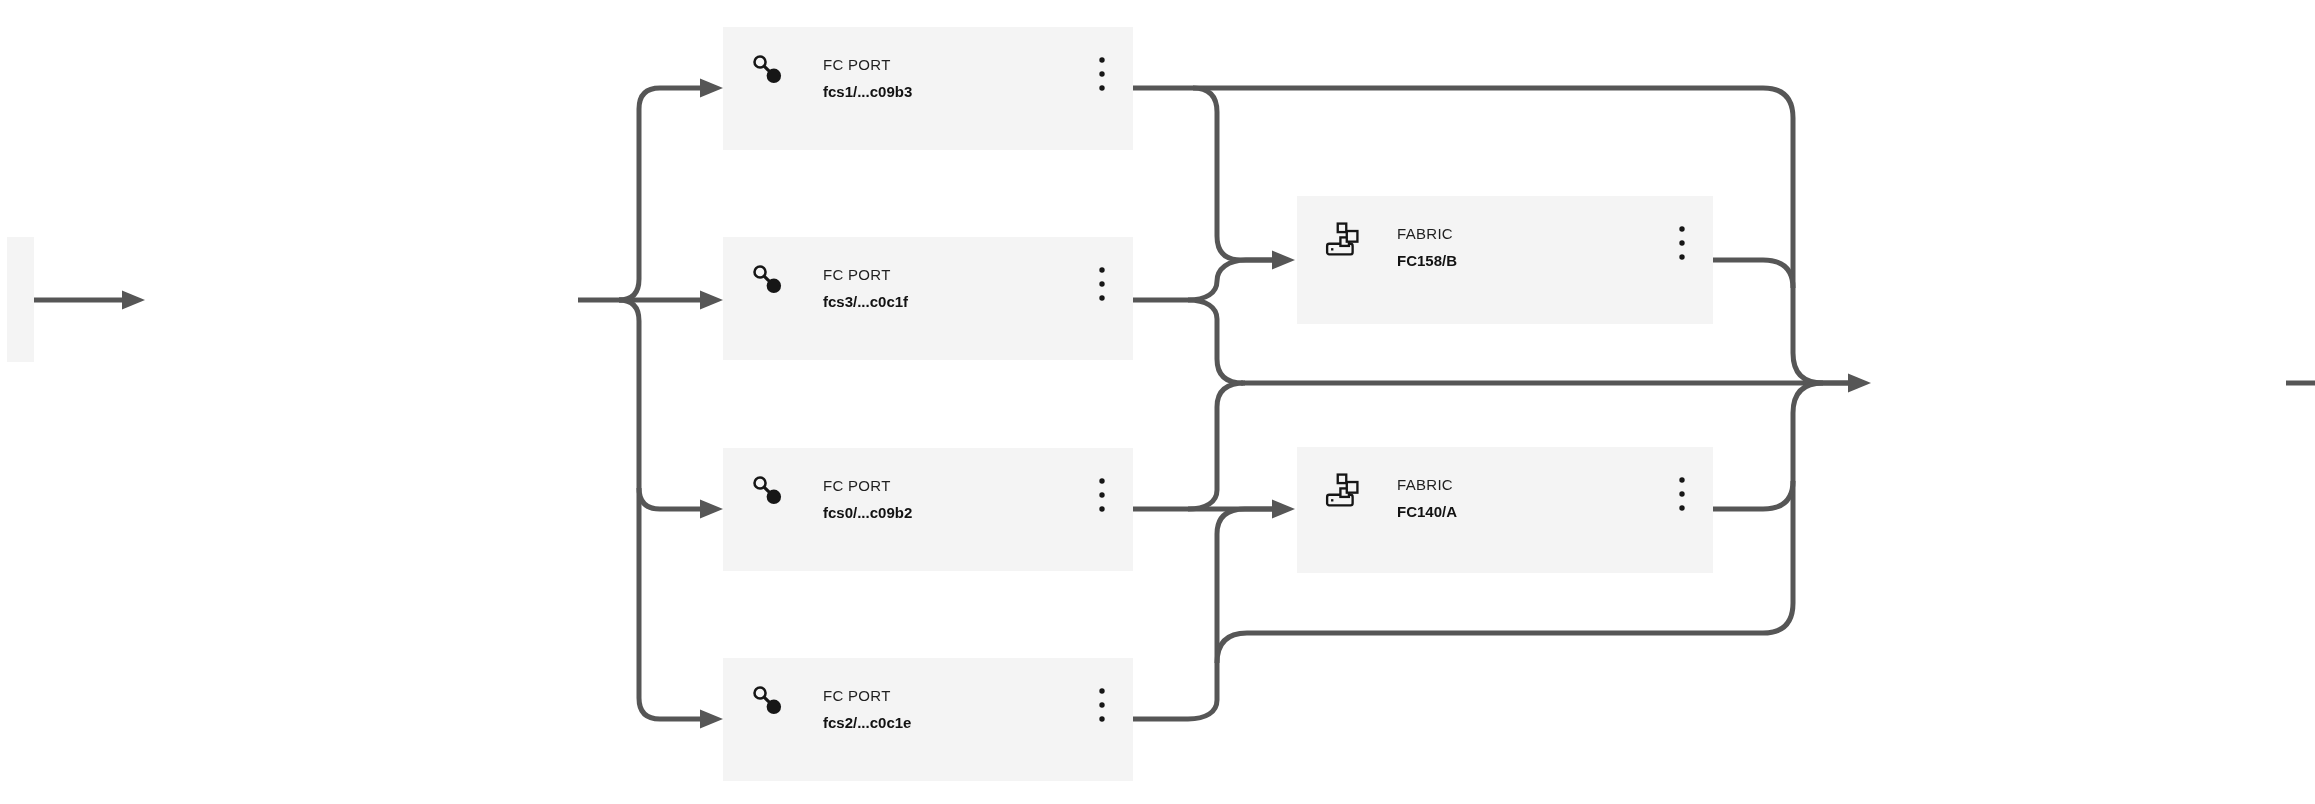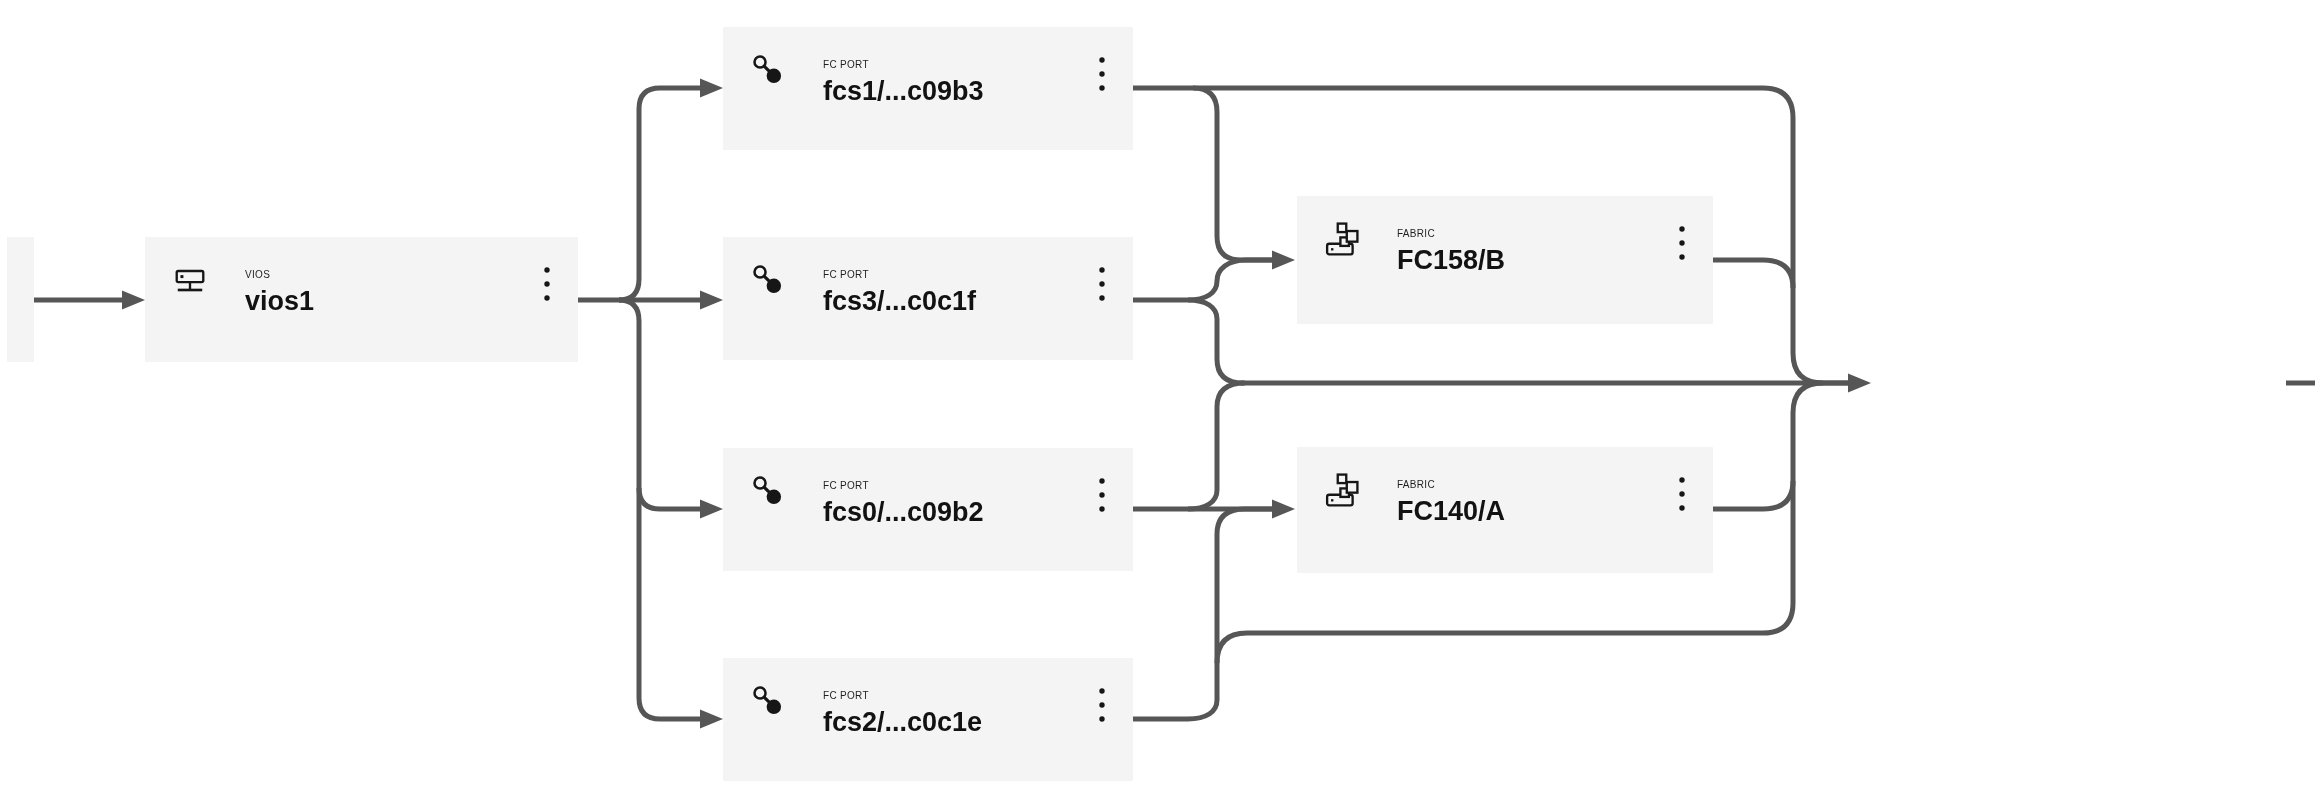--- a/index.html
+++ b/index.html
@@ -9,25 +9,25 @@
   }
   .edges{position:absolute;left:0;top:0;z-index:1;}
   .edges path{fill:none;stroke:#565656;stroke-width:5px;}
   .edges polygon{fill:#565656;stroke:none;}
   .node{
     position:absolute;background:#f4f4f4;z-index:2;
   }
   .node .icon{position:absolute;left:28px;top:26px;}
   .node .labels{position:absolute;left:100px;top:29px;}
   .ntype{
-    font-size:10px;line-height:17px;letter-spacing:0.3px;color:#1f1f1f;
+    font-size:15px;line-height:17px;letter-spacing:0.3px;color:#1f1f1f;
     margin:0 0 7px 0;white-space:nowrap;
   }
   .nname{
-    font-size:27px;line-height:23px;font-weight:bold;color:#121212;white-space:nowrap;
+    font-size:15px;line-height:23px;font-weight:bold;color:#121212;white-space:nowrap;
   }
   .dots{position:absolute;right:26px;top:28px;cursor:pointer;}
   .dots circle{fill:#161616;}
   .icon .st{stroke:#161616;stroke-width:2.2;fill:none;}
   .icon .fl{fill:#161616;stroke:none;}
   .icon .wh{fill:#f4f4f4;stroke:#161616;stroke-width:2.2;}
 </style>
 </head>
 <body>
 
@@ -67,37 +67,20 @@
     <polygon points="700,290.5 700,309.5 723,300"></polygon>
     <polygon points="700,499.5 700,518.5 723,509"></polygon>
     <polygon points="700,709.5 700,728.5 723,719"></polygon>
     <polygon points="1272,250.5 1272,269.5 1295,260"></polygon>
     <polygon points="1272,499.5 1272,518.5 1295,509"></polygon>
     <polygon points="1848,373.5 1848,392.5 1871,383"></polygon>
   </svg>
 
   <div class="node" style="left:7px;top:237px;width:27px;height:125px;"></div>
 
-  <div class="node" style="left:145px;top:237px;width:433px;height:125px;">
-    <svg class="icon" width="34" height="34" viewBox="0 0 32 32">
-      <rect class="st" x="3.5" y="7.5" width="25" height="10.5" rx="1.5"></rect>
-      <rect class="fl" x="7" y="11.4" width="2.8" height="2.8"></rect>
-      <line class="st" x1="16" y1="18" x2="16" y2="24.6"></line>
-      <line class="st" x1="4.5" y1="25.4" x2="27.5" y2="25.4" style="stroke-width:2.5"></line>
-    </svg>
-    <div class="labels">
-      <div class="ntype">VIOS</div>
-      <div class="nname">vios1</div>
-    </div>
-    <svg class="dots" width="10" height="38" viewBox="0 0 10 38">
-      <circle cx="5" cy="5" r="2.7"></circle>
-        <circle cx="5" cy="19" r="2.7"></circle>
-        <circle cx="5" cy="33" r="2.7"></circle>
-    </svg>
-  </div>
 
   <div class="node" style="left:723px;top:27px;width:410px;height:123px;">
     <svg class="icon" width="34" height="34" viewBox="0 0 32 32">
       <circle class="st" cx="8.5" cy="8.5" r="5.2" style="stroke-width:2.4"></circle>
       <line class="st" x1="12.3" y1="12.3" x2="17.6" y2="17.6" style="stroke-width:3"></line>
       <circle class="fl" cx="21.5" cy="21.5" r="6.8"></circle>
     </svg>
     <div class="labels">
       <div class="ntype">FC PORT</div>
       <div class="nname">fcs1/...c09b3</div>

